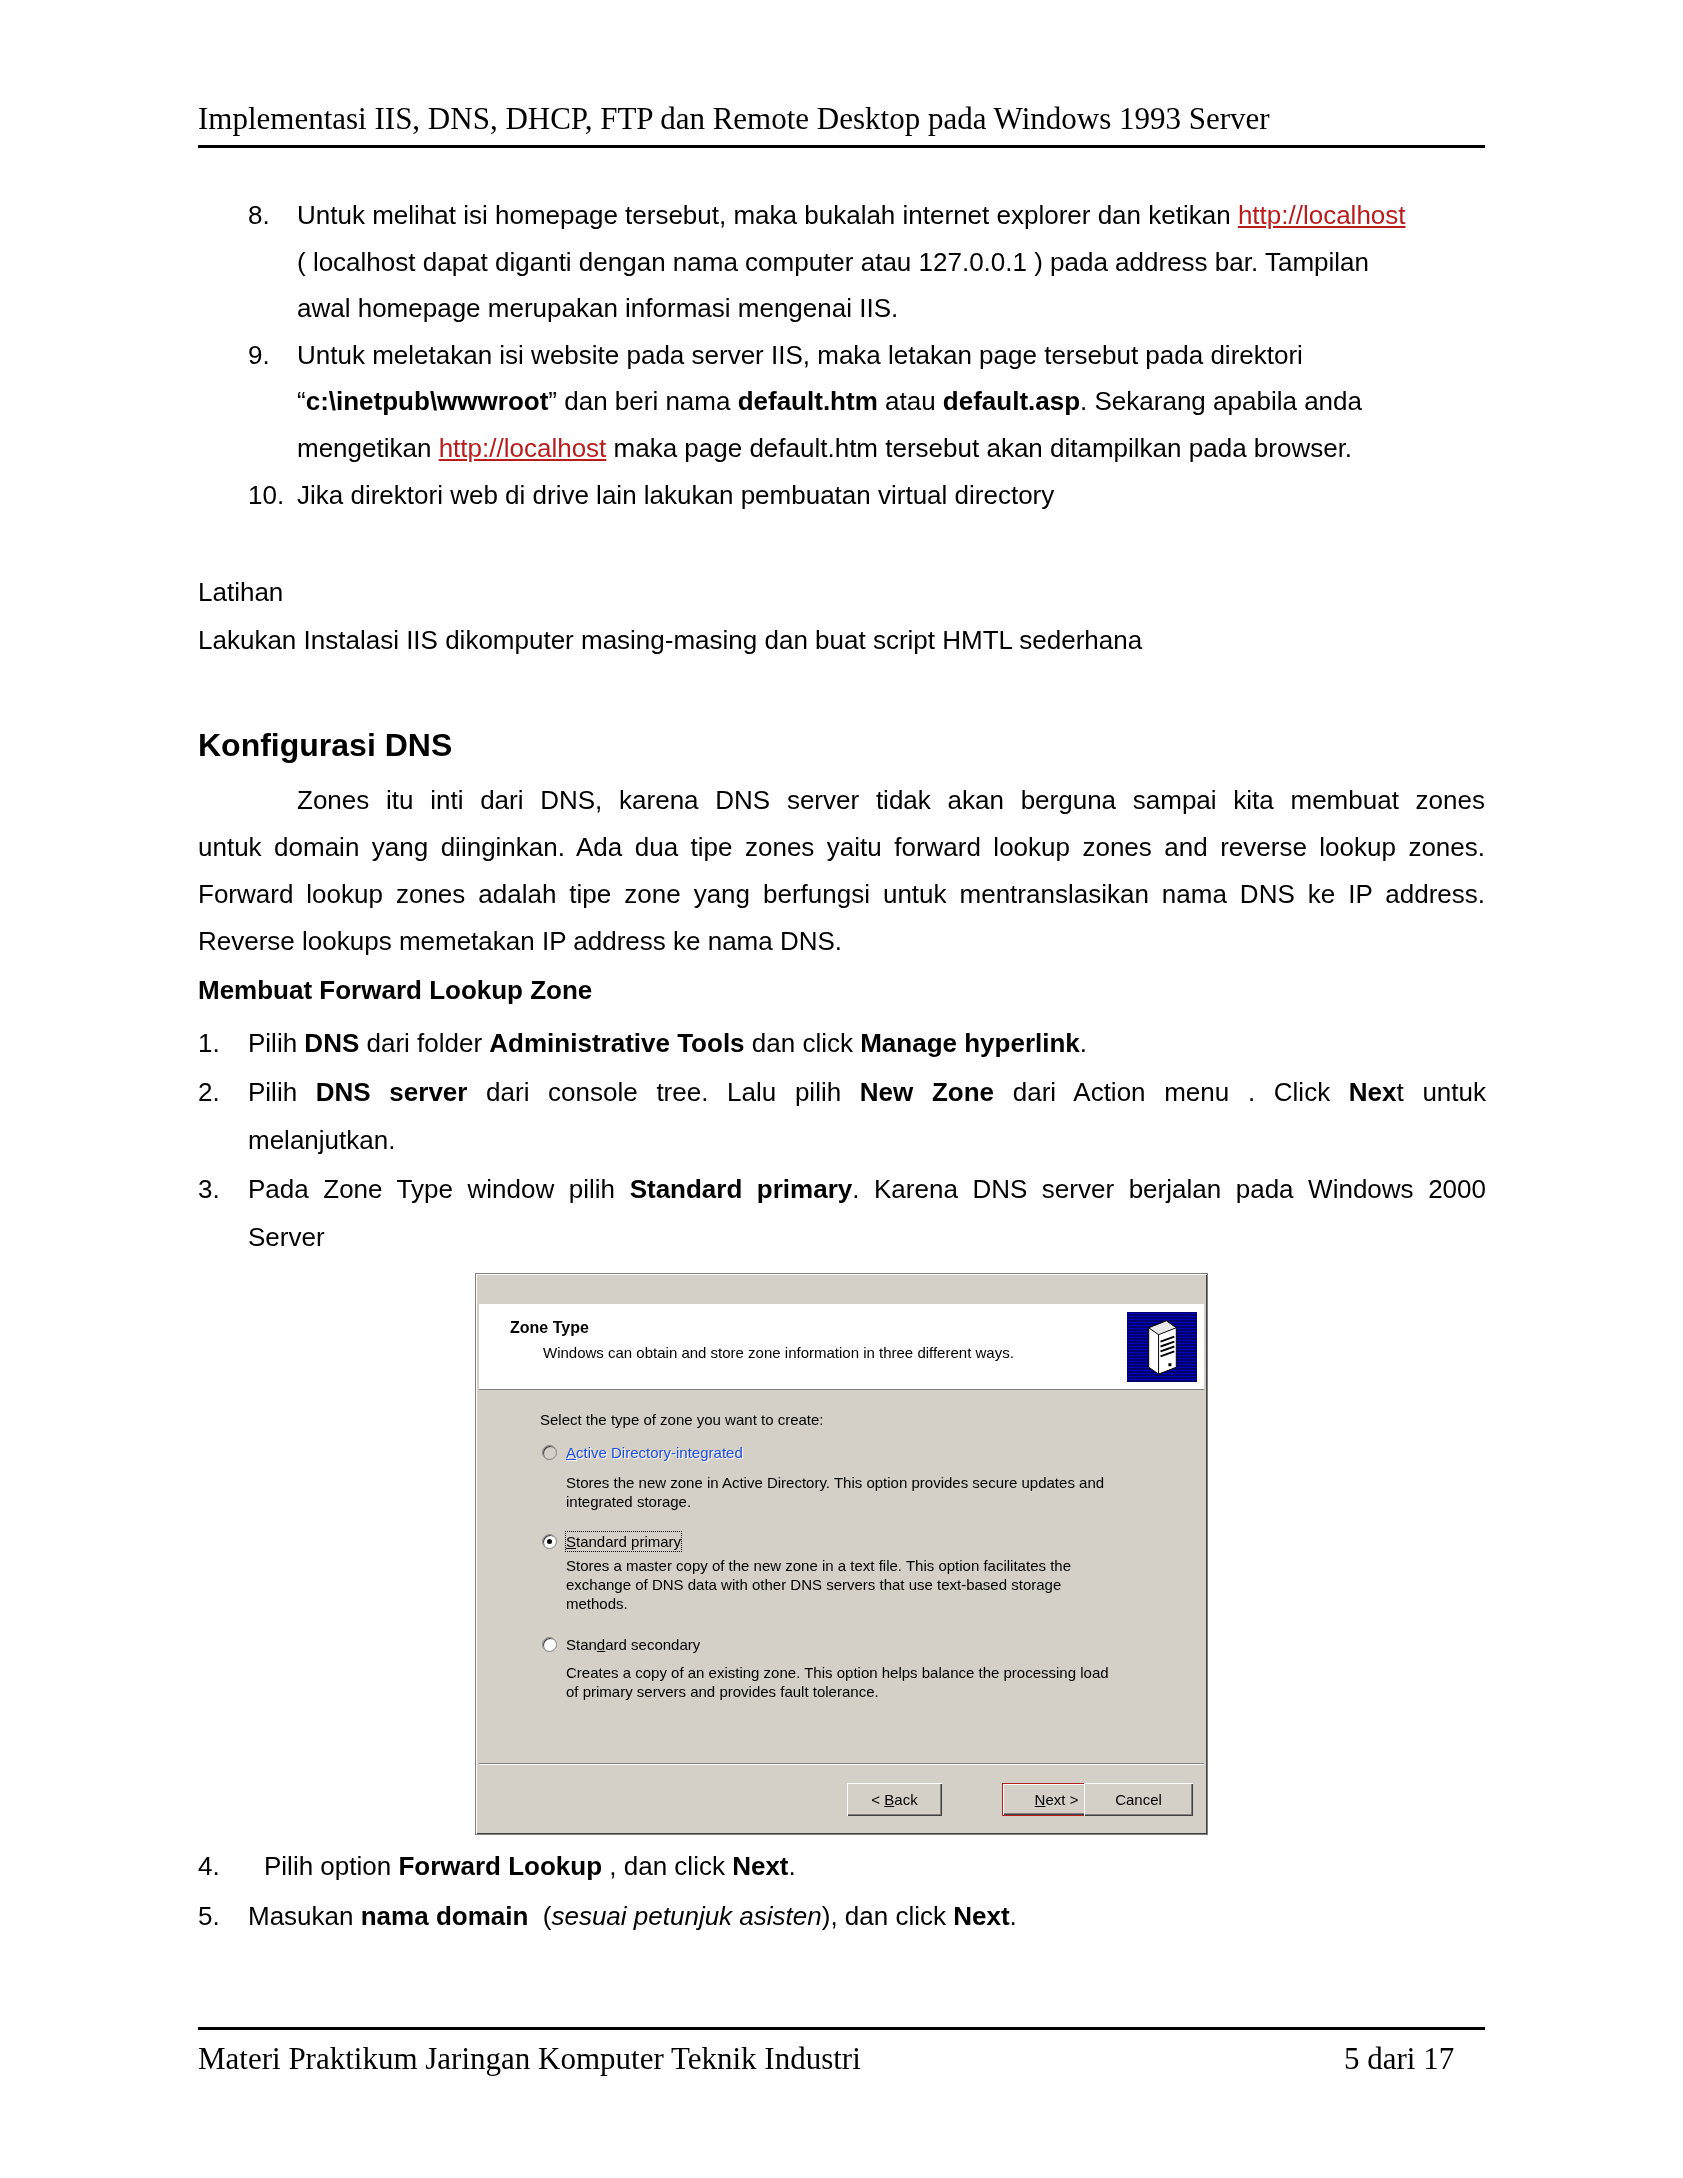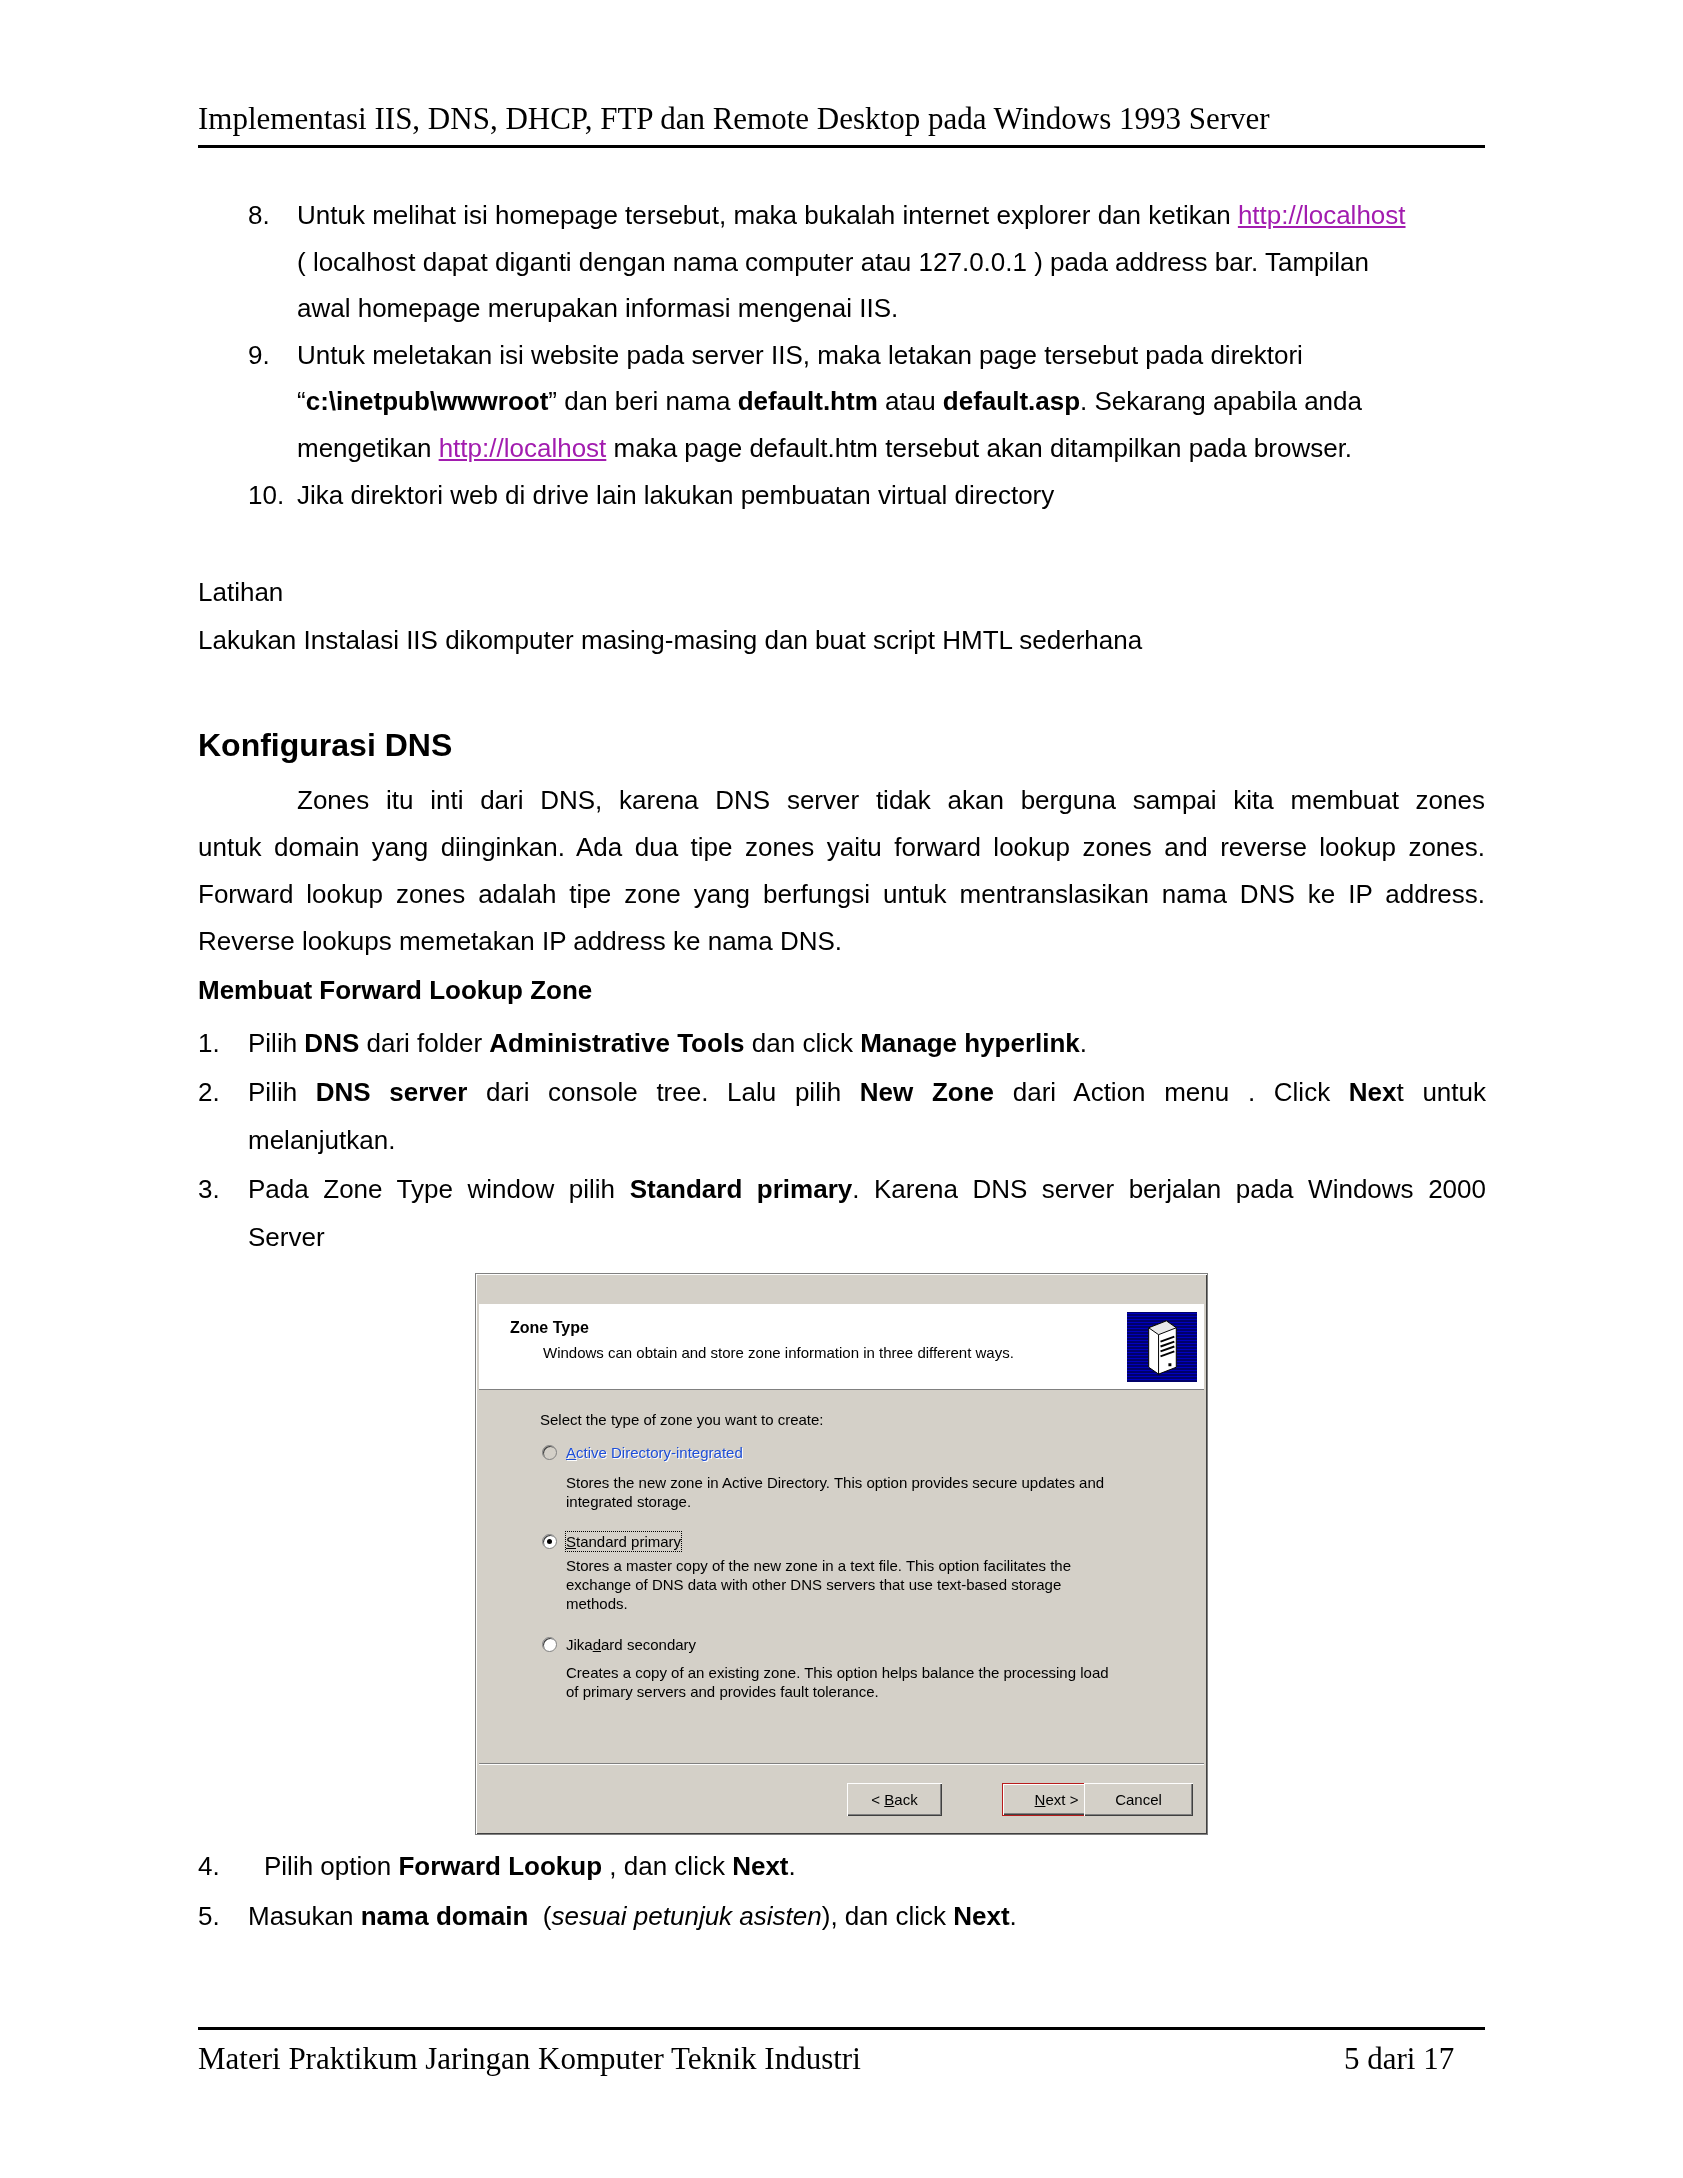--- a/index.html
+++ b/index.html
@@ -5,21 +5,21 @@
   html, body { margin: 0; padding: 0; background: #ffffff; }
   body { width: 1683px; height: 2178px; position: relative; overflow: hidden; }
   .serif { font-family: "Liberation Serif", "DejaVu Serif", serif; color: #000; }
   .sans { font-family: "Liberation Sans", "DejaVu Sans", sans-serif; color: #000; }
   .abs { position: absolute; white-space: nowrap; }
   .hdr-text { left: 198px; top: 99px; font-size: 31px; line-height: 40px; }
   .rule { position: absolute; left: 198px; width: 1287px; height: 3px; background: #000; }
   .body-line { font-size: 26px; line-height: 34px; }
   .num { position: absolute; font-size: 26px; line-height: 34px; }
   .just { text-align: justify; text-align-last: justify; white-space: normal; }
-  a.link { color: #a21caf; text-decoration: underline; }
+  a.link { color: #b91c1c; text-decoration: underline; }
   b { font-weight: bold; }
   .h2 { font-size: 32px; font-weight: bold; line-height: 40px; }
   .h3 { font-size: 26px; font-weight: bold; line-height: 34px; }
 
   
   .dlg { position: absolute; left: 475px; top: 1273px; width: 731px; height: 560px;
          background: #d4d0c8; border: 1px solid #808080;
          box-shadow: inset 1px 1px 0 #ffffff, inset -1px -1px 0 #404040; }
   .dlg .titlebar { position: absolute; left: 3px; top: 3px; right: 3px; height: 27px;
          background: linear-gradient(to right, #0a246a 0%, #3a6ea5 45%, #a6caf0 100%); }
@@ -116,21 +116,21 @@
 
   <div class="radio" style="left:66px; top:260px;">
       <div class="dot"></div>
     </div>
   <div class="txt focus" style="left:90px; top:258px;"><u class="acc">S</u><span>tandard primary</span></div>
   <div class="txt" style="left:90px; top:282px;">Stores a master copy of the new zone in a text file. This option facilitates the</div>
   <div class="txt" style="left:90px; top:301px;">exchange of DNS data with other DNS servers that use text-based storage</div>
   <div class="txt" style="left:90px; top:320px;">methods.</div>
 
   <div class="radio" style="left:66px; top:363px;"></div>
-  <div class="txt" style="left:90px; top:361px;"><span>Jika</span><u class="acc">d</u><span>ard secondary</span></div>
+  <div class="txt" style="left:90px; top:361px;"><span>Stan</span><u class="acc">d</u><span>ard secondary</span></div>
   <div class="txt" style="left:90px; top:389px;">Creates a copy of an existing zone. This option helps balance the processing load</div>
   <div class="txt" style="left:90px; top:408px;">of primary servers and provides fault tolerance.</div>
 
   <div class="footer-sep"></div>
 
   <div class="wbtn" style="left:371px; width:95px;"><span>&lt; </span><u class="acc">B</u><span>ack</span></div>
   <div class="wbtn default" style="left:482px; width:107px;"><u class="acc">N</u><span>ext &gt;</span></div>
   <div class="wbtn" style="left:608px; width:109px;">Cancel</div>
 </div>
 

